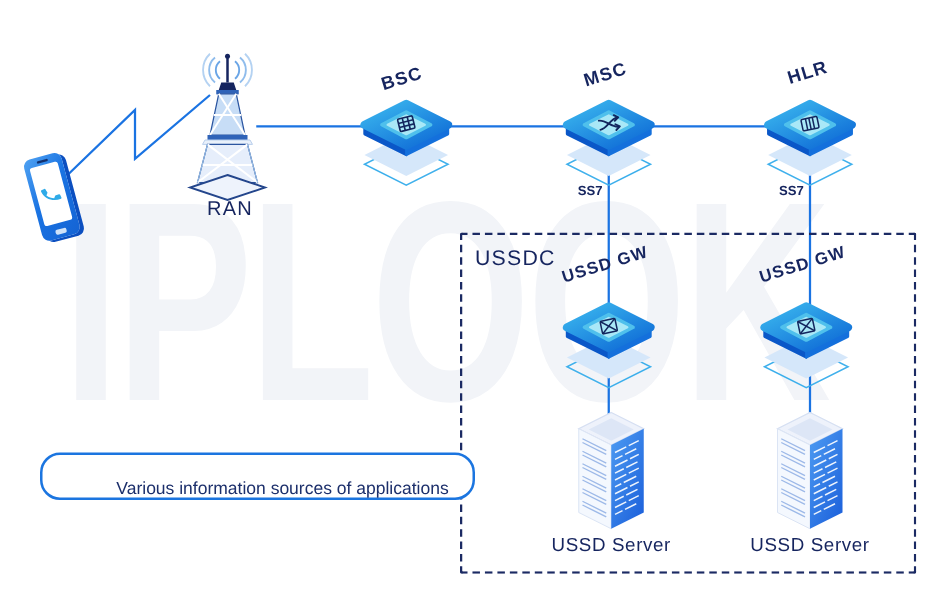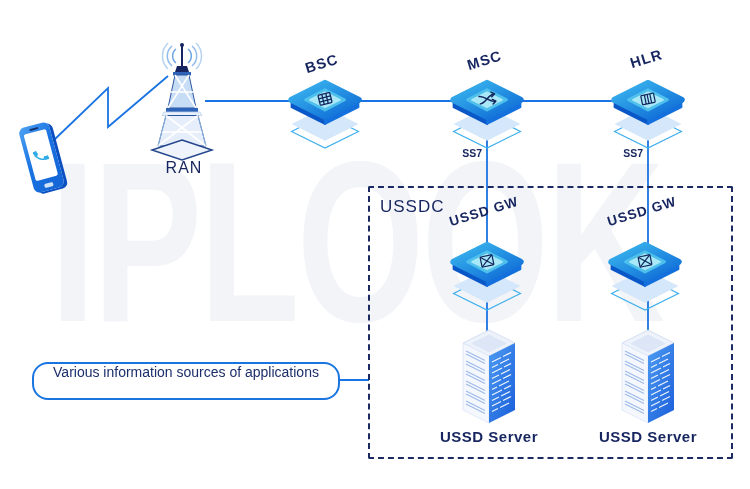--- a/index.html
+++ b/index.html
@@ -37,28 +37,28 @@
     position:absolute;z-index:3;width:26px;text-align:right;
     font-size:10.5px;font-weight:bold;color:#16255f;
   }
   .ran-label{
     position:absolute;left:156px;top:159px;width:56px;text-align:center;z-index:3;
     font-size:16px;font-weight:normal;color:#16255f;letter-spacing:1px;
   }
   .server{position:absolute;z-index:2;}
   .server-label{
     position:absolute;top:428px;width:124px;text-align:center;z-index:3;
-    font-size:15px;font-weight:bold;color:#16255f;letter-spacing:.5px;
+    font-size:15px;font-weight:normal;color:#16255f;letter-spacing:.5px;
   }
 
   .callout{
     position:absolute;left:32px;top:362px;width:304px;height:34px;z-index:3;
     border:2px solid #1b75e0;border-radius:16px;background:#ffffff;
-    display:flex;align-items:flex-start;justify-content:center;
-    font-size:14px;color:#1c2f6b;
+    display:flex;align-items:flex-end;justify-content:center;
+    font-size:14px;color:#1c2f6b;padding-left:40px;
   }
 
   
   .phone{
     position:absolute;left:26px;top:124px;width:31px;height:67px;z-index:2;
     transform:rotate(-15deg);
     background:linear-gradient(135deg,#4fa2f2 0%,#1a73e2 45%,#1463d4 100%);
     border-radius:6px;box-shadow:3px 2px 0 #0c4fc0;
   }
   .phone .screen{

